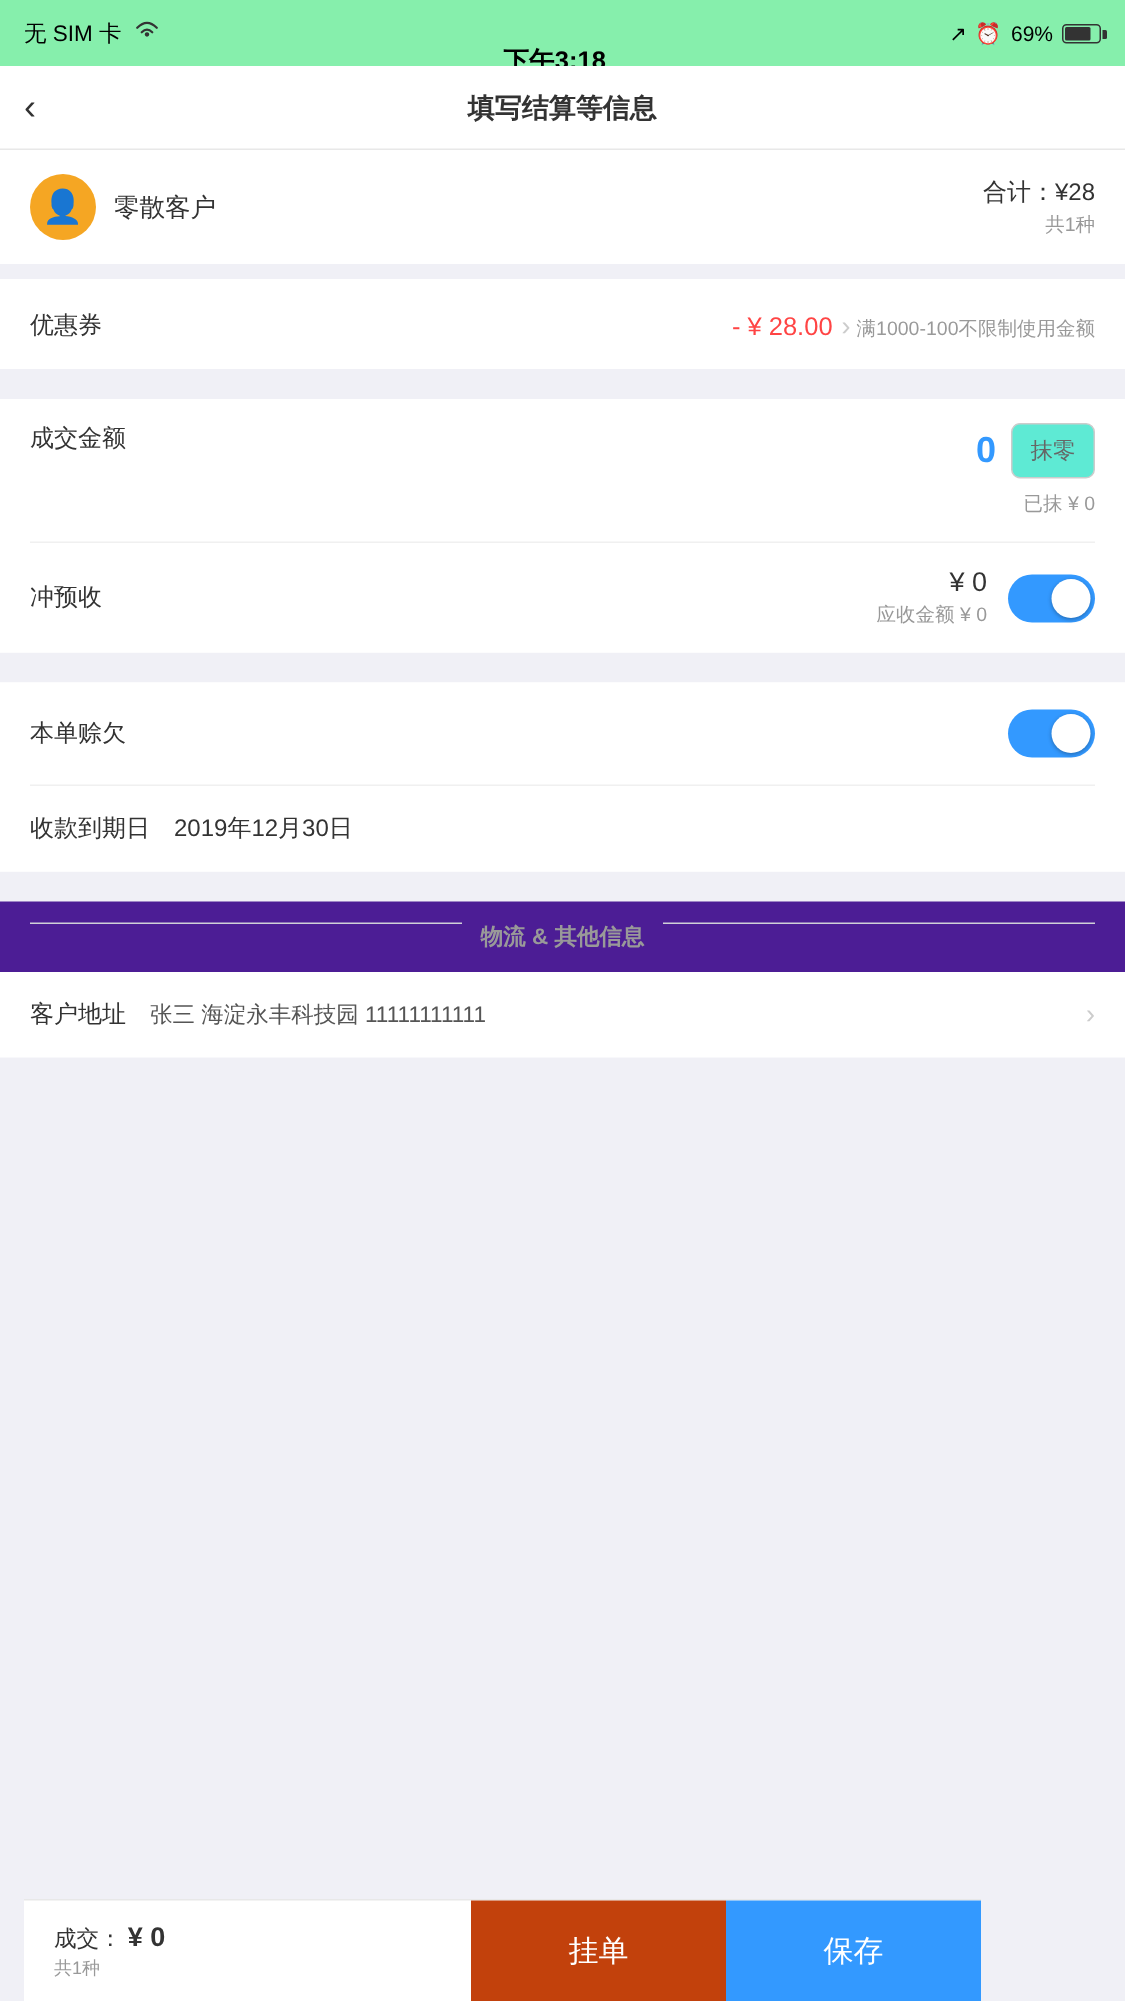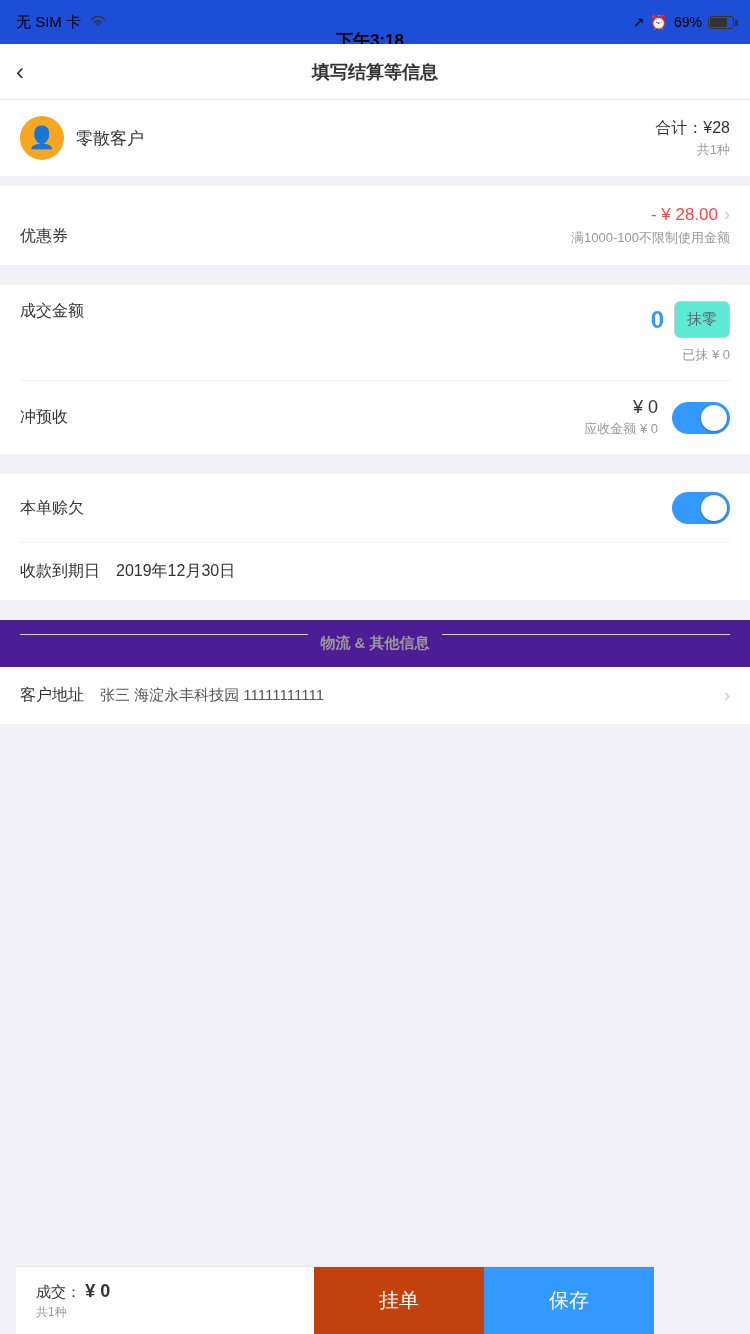--- a/index.html
+++ b/index.html
@@ -8,21 +8,21 @@
       font-family: -apple-system, "PingFang SC", "Helvetica Neue", sans-serif;
       background: #f0f0f6;
       width: 750px;
       min-height: 1334px;
       position: relative;
       overflow-x: hidden;
     }
 
     
     .status-bar {
-      background: #1d4ed8;
+      background: #86efac;
       height: 44px;
       display: flex;
       align-items: center;
       justify-content: space-between;
       padding: 0 16px;
       font-size: 15px;
       font-weight: 500;
     }
     .status-left { display: flex; align-items: center; gap: 8px; }
     .status-center { font-size: 17px; font-weight: 600; margin-top: 36px; }
@@ -97,21 +97,21 @@
     
     .row-item {
       background: #fff;
       padding: 18px 20px;
       display: flex;
       align-items: flex-end;
       justify-content: space-between;
       min-height: 60px;
     }
     .row-label { font-size: 16px; color: #333; }
-    .row-right { display: flex; flex-direction: column; align-items: flex-end; gap: 4px; }
+    .row-right { display: flex; flex-direction: row; align-items: flex-end; gap: 4px; }
     .row-main-value { font-size: 17px; color: #ff4444; font-weight: 500; }
     .row-sub-value { font-size: 13px; color: #999; }
 
     
     .coupon-chevron { color: #ccc; font-size: 18px; margin-left: 6px; }
 
     
     .section-gap { height: 10px; background: #f0f0f6; }
 
     

